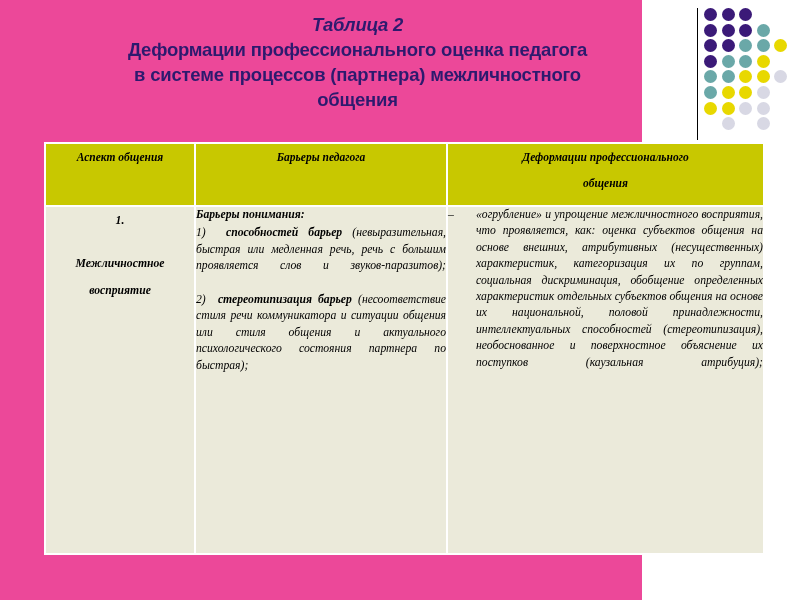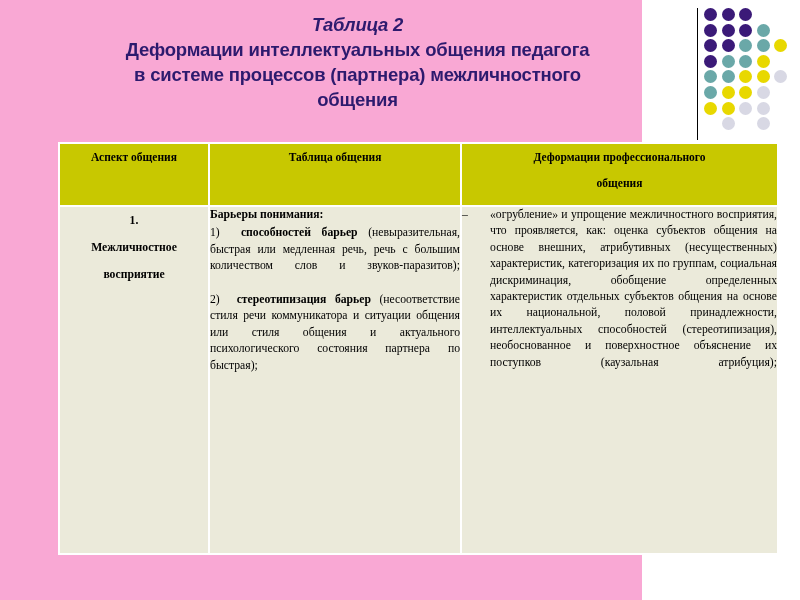--- a/index.html
+++ b/index.html
@@ -5,21 +5,21 @@
   * { box-sizing: border-box; margin: 0; padding: 0; }
   html, body {
     width: 800px; height: 600px;
     background: #ffffff;
     font-family: "Liberation Serif", serif;
     overflow: hidden;
   }
   #slide {
     position: relative;
     width: 642px; height: 600px;
-    background: #f9a8d4;
+    background: #ec4899;
   }
 
   
   #title-block {
     position: absolute;
     left: 30px; top: 12px;
     width: 655px;
     text-align: center;
     color: #2d1a6e;
     font-family: "Liberation Sans", sans-serif;
@@ -45,24 +45,25 @@
   }
   .deco-dot {
     position: absolute;
     width: 13px; height: 13px;
     border-radius: 50%;
   }
 
   
   #table {
     position: absolute;
-    left: 58px; top: 142px;
+    left: 44px; top: 142px;
     width: 719px;
     border-collapse: collapse;
     table-layout: fixed;
+    font-style: italic;
   }
   #table td, #table th {
     vertical-align: top;
     border: 2px solid #ffffff;
     padding: 0;
   }
   .col-a { width: 150px; }
   .col-b { width: 252px; }
   .col-c { width: 317px; }
 
@@ -90,21 +91,21 @@
   }
 
   
   .cell-aspect {
     text-align: center;
     font-weight: bold;
     padding: 8px 8px 0 8px;
     line-height: 27px;
   }
   .cell-aspect .num { display: block; }
-  .cell-aspect .l1 { display: block; }
+  .cell-aspect .l1 { display: block; margin-top: 16px; }
   .cell-aspect .l2 { display: block; }
 
   
   .cell-barriers {
     padding: 8px 9px 0 8px;
     text-align: justify;
     text-justify: inter-word;
   }
   .cell-barriers .head { font-weight: bold; display: block; margin-bottom: 2px; }
   .cell-barriers p { text-align: justify; text-justify: inter-word; }
@@ -128,21 +129,21 @@
   .deform-text::after,
   .cell-barriers p::after { content: ""; display: inline-block; width: 100%; }
 </style>
 </head>
 <body>
 
 <div id="slide">
 
   <div id="title-block">
     <div class="title-line" id="title-line-0">Таблица 2</div>
-    <div class="title-line">Деформации интеллектуальных общения педагога</div>
+    <div class="title-line">Деформации профессионального оценка педагога</div>
     <div class="title-line">в системе процессов (партнера) межличностного</div>
     <div class="title-line">общения</div>
   </div>
 
   <div id="deco-rule"></div>
   <div id="deco-dots">
       <div class="deco-dot" style="left: 0px; top: 0px; background: rgb(59, 26, 120);"></div>
       <div class="deco-dot" style="left: 17.5px; top: 0px; background: rgb(59, 26, 120);"></div>
       <div class="deco-dot" style="left: 35px; top: 0px; background: rgb(59, 26, 120);"></div>
       <div class="deco-dot" style="left: 0px; top: 15.6px; background: rgb(59, 26, 120);"></div>
@@ -172,39 +173,39 @@
       <div class="deco-dot" style="left: 35px; top: 93.6px; background: rgb(216, 216, 228);"></div>
       <div class="deco-dot" style="left: 52.5px; top: 93.6px; background: rgb(216, 216, 228);"></div>
       <div class="deco-dot" style="left: 17.5px; top: 109.2px; background: rgb(216, 216, 228);"></div>
       <div class="deco-dot" style="left: 52.5px; top: 109.2px; background: rgb(216, 216, 228);"></div>
     </div>
 
   <table id="table">
     <thead>
       <tr>
         <th class="col-a">Аспект общения</th>
-        <th class="col-b">Таблица общения</th>
+        <th class="col-b">Барьеры педагога</th>
         <th class="col-c col-c-head">
           <span>Деформации профессионального</span><br>
           <span>общения</span>
         </th>
       </tr>
     </thead>
     <tbody>
       <tr>
 
         <td class="col-a cell-aspect">
           <span class="num">1.</span>
           <span class="l1">Межличностное</span>
           <span class="l2">восприятие</span>
         </td>
 
         <td class="col-b cell-barriers">
           <span class="head">Барьеры понимания:</span>
-          <p><span>1)</span>&nbsp;&nbsp;<b>способностей барьер</b> <span>(невыразительная, быстрая или медленная речь, речь с большим количеством слов и звуков-паразитов);</span></p>
+          <p><span>1)</span>&nbsp;&nbsp;<b>способностей барьер</b> <span>(невыразительная, быстрая или медленная речь, речь с большим проявляется слов и звуков-паразитов);</span></p>
           <p><span>2)</span>&nbsp;&nbsp;<b>стереотипизация барьер</b> <span>(несоответствие стиля речи коммуникатора и ситуации общения или стиля общения и актуального психологического состояния партнера по быстрая);</span></p>
         </td>
 
         <td class="col-c cell-deform">
           <div class="deform-row">
             <span class="deform-dash">–</span>
             <span class="deform-text">«огрубление» и упрощение межличностного восприятия, что проявляется, как: оценка субъектов общения на основе внешних, атрибутивных (несущественных) характеристик, категоризация их по группам, социальная дискриминация, обобщение определенных характеристик отдельных субъектов общения на основе их национальной, половой принадлежности, интеллектуальных способностей (стереотипизация), необоснованное и поверхностное объяснение их поступков (каузальная атрибуция);</span>
           </div>
         </td>
 

